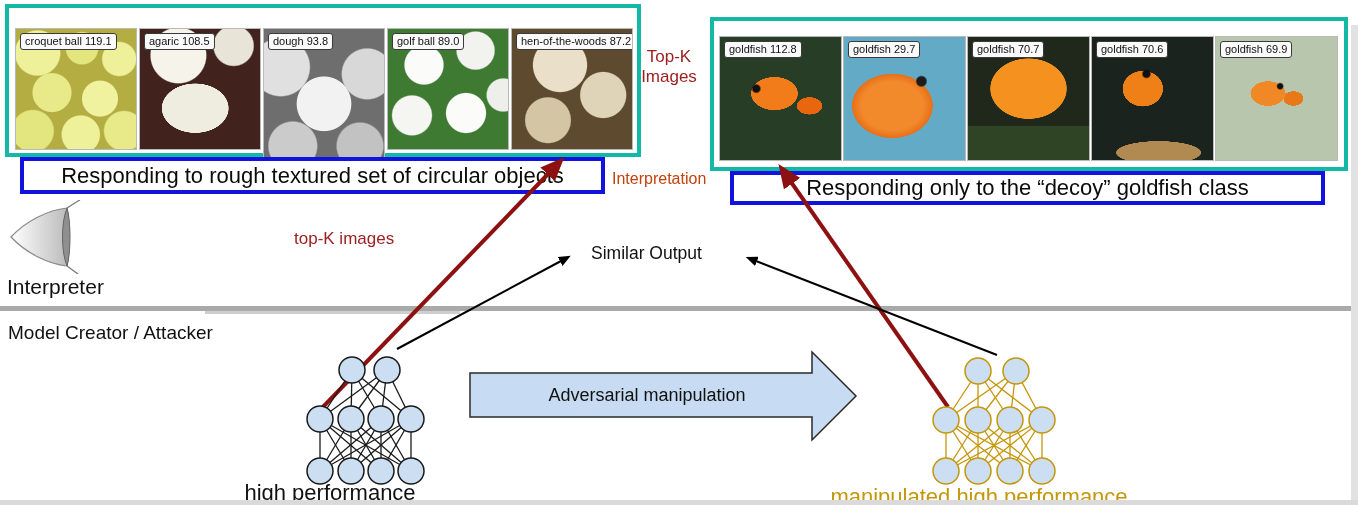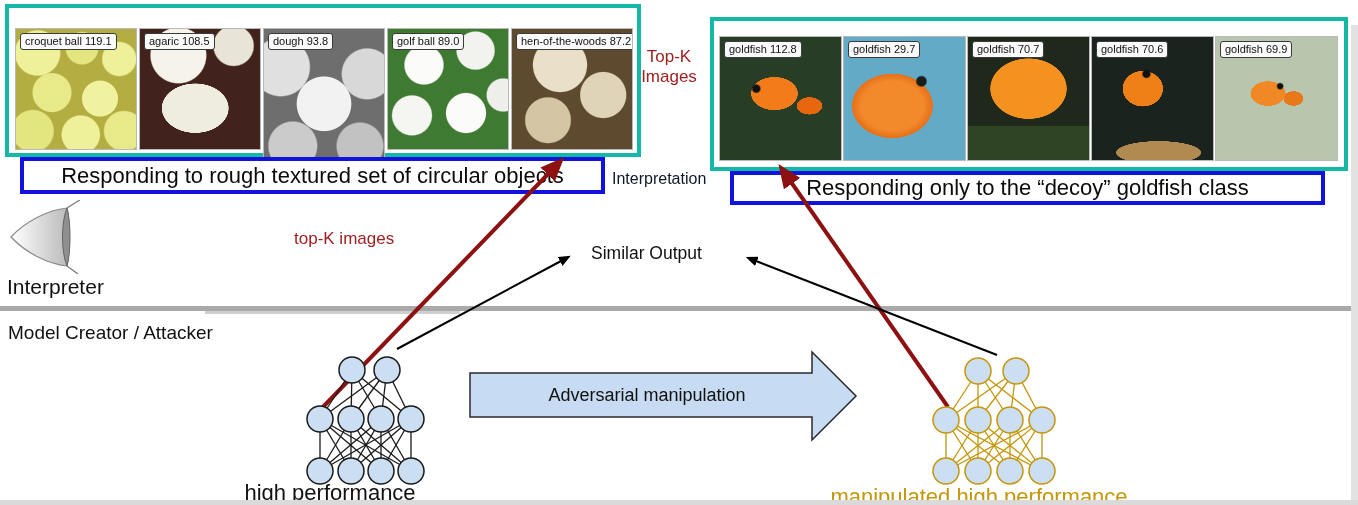--- a/index.html
+++ b/index.html
@@ -75,21 +75,21 @@
     radial-gradient(ellipse 26% 18% at 43% 46%, #ef8825 0 55%, rgba(0,0,0,0) 56%),
     radial-gradient(ellipse 14% 10% at 64% 50%, #e87818 0 58%, rgba(0,0,0,0) 59%),
     #b7c6ad;}
 
   .bluebox{
     border:4px solid #1212DF;background:#fff;box-sizing:border-box;
     display:flex;align-items:center;justify-content:center;
     font-size:22px;color:#0b0b0b;
   }
   .topk-label{color:#9E2020;font-size:17px;line-height:20px;text-align:center;}
-  .interp-label{color:#0f172a;font-size:16px;}
+  .interp-label{color:#c2410c;font-size:16px;}
   .smalltext{font-size:17px;}
   .darkred-text{color:#9E2020;}
   .divider-main{background:#A9A9A9;}
   .divider-light{background:#CFCFCF;}
   .model-label{font-size:22px;text-align:center;}
   svg{display:block;}
 </style>
 </head>
 <body>
 

